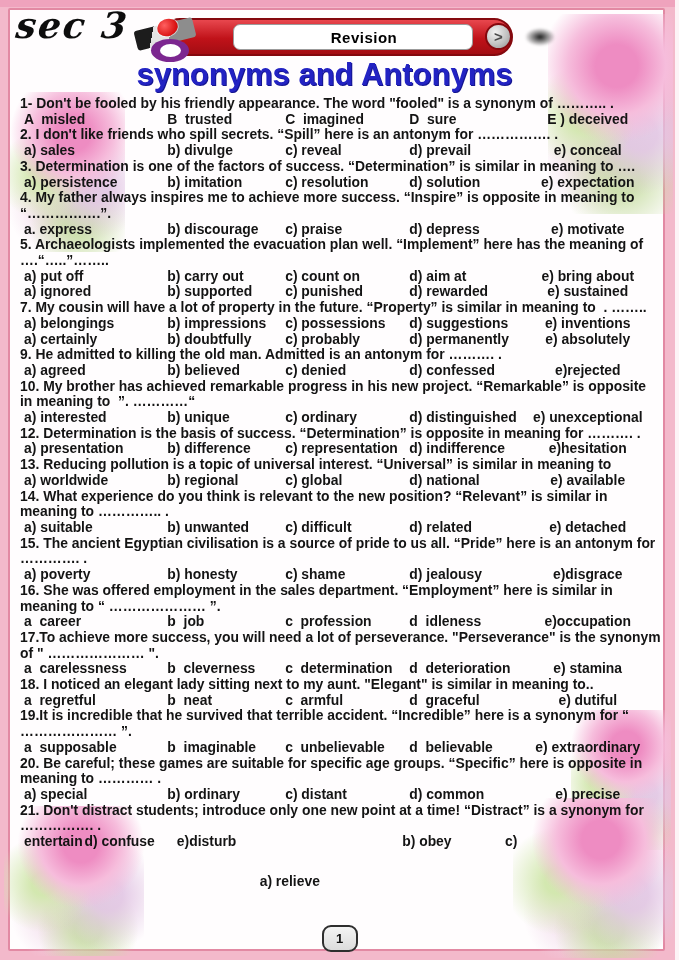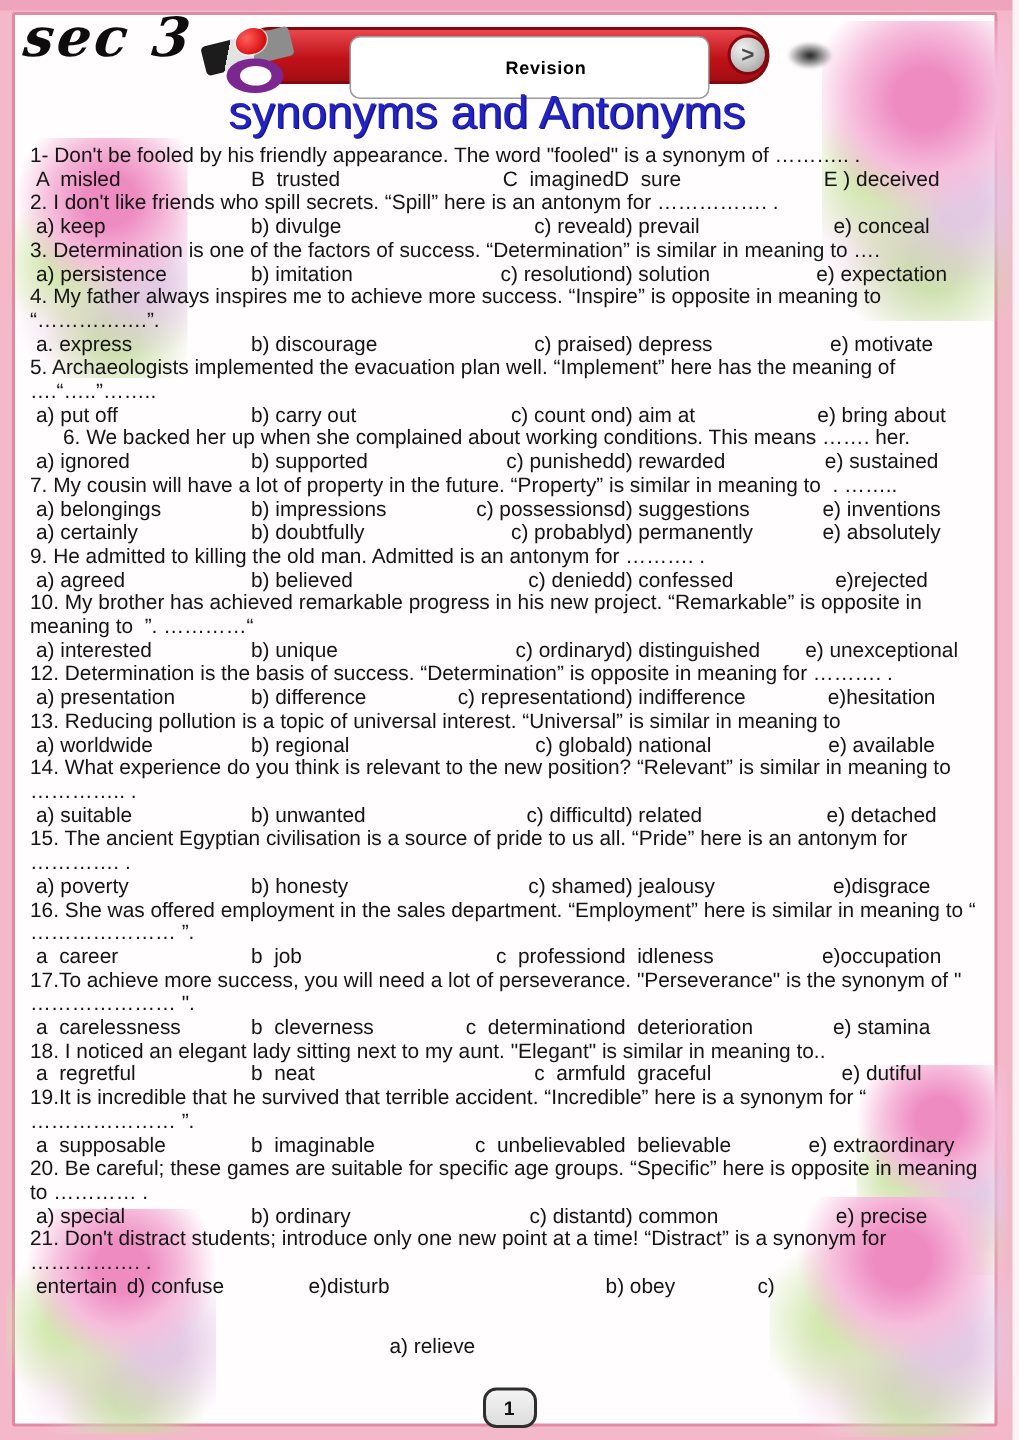--- a/index.html
+++ b/index.html
@@ -36,24 +36,24 @@
     font-family:"DejaVu Serif", serif;font-style:italic;font-weight:700;
     font-size:36px;color:#0d0d0d;letter-spacing:2px;transform:skewX(-6deg);
   }
   .banner{position:absolute;left:133px;top:14px;width:410px;height:46px;z-index:3;}
   .capsule{
     position:absolute;left:28px;top:4px;width:352px;height:38px;box-sizing:border-box;
     background:linear-gradient(180deg,#e8474e,#c01219 55%,#a30d13);
     border:2px solid #85080e;border-radius:19px;
   }
   .capsule-inner{
-    position:absolute;left:100px;top:10px;width:240px;height:42px;box-sizing:border-box;
+    position:absolute;left:100px;top:10px;width:240px;height:26px;box-sizing:border-box;
     background:#fff;border:1px solid #9b9b9b;border-radius:7px;
     display:flex;align-items:center;justify-content:center;
-    font-weight:bold;font-size:12px;color:#000;letter-spacing:.5px;padding-left:22px;
+    font-weight:bold;font-size:15px;color:#000;letter-spacing:.5px;padding-left:22px;
   }
   .arrow-circle{
     position:absolute;left:352px;top:9px;width:27px;height:27px;box-sizing:border-box;
     border-radius:50%;border:2px solid #85080e;
     background:radial-gradient(circle at 35% 32%, #f2f2f2, #c2c2c2 55%, #8f8f8f);
     display:flex;align-items:center;justify-content:center;
     font-weight:bold;font-size:15px;color:#4a4a4a;
   }
   .black-smudge{
     position:absolute;left:392px;top:14px;width:30px;height:18px;
@@ -73,37 +73,37 @@
   }
   .pen-purple{
     position:absolute;left:18px;top:23px;width:38px;height:23px;border-radius:50%;
     background:#7c2790;
   }
   .pen-purple-center{
     position:absolute;left:9px;top:5px;width:21px;height:13px;border-radius:50%;background:#fff;
   }
   .title{
     position:absolute;top:57px;left:30px;right:60px;z-index:3;text-align:center;
-    font-weight:normal;font-size:31px;color:#2323c3;letter-spacing:0px;
+    font-weight:bold;font-size:31px;color:#2323c3;letter-spacing:0px;
     text-shadow:1px 1px 0 #14148f;
   }
 
   
   .content{
     position:absolute;z-index:2;left:20px;top:96px;right:18px;
-    font-weight:normal;font-size:13.9px;color:#141414;line-height:15.7px;
+    font-weight:bold;font-size:13.9px;color:#141414;line-height:15.7px;
     letter-spacing:0px;
   }
   .q-block{margin:0;}
   .q-text{white-space:pre-wrap;}
   .opts{display:flex;padding-left:4px;}
   .opt{display:inline-block;white-space:pre;}
   .opts .opt:nth-child(1){width:22.5%;}
   .opts .opt:nth-child(2){width:18.5%;}
-  .opts .opt:nth-child(3){width:19.5%;text-align:right;}
+  .opts .opt:nth-child(3){width:19.5%;}
   .opts .opt:nth-child(4){width:16.5%;}
   .opts .opt:nth-child(5){flex:1;text-align:center;}
   .opts.six .opt:nth-child(1){width:9.5%;}
   .opts.six .opt:nth-child(2){width:14.5%;}
   .opts.six .opt:nth-child(3){width:13%;}
   .opts.six .opt:nth-child(4){width:14%;margin-top:40px;}
   .opts.six .opt:nth-child(5){width:38.5%;}
   .opts.six .opt:nth-child(6){flex:1;}
 
   .pagenum{
@@ -153,21 +153,21 @@
         <span class="opt">B  trusted</span>
         <span class="opt">C  imagined</span>
         <span class="opt">D  sure</span>
         <span class="opt">E ) deceived</span>
       </div>
   </div>
 
   <div class="q-block">
     <div class="q-text">2. I don't like friends who spill secrets. “Spill” here is an antonym for ……………. .</div>
     <div class="opts">
-        <span class="opt">a) keep</span>
+        <span class="opt">a) sales</span>
         <span class="opt">b) divulge</span>
         <span class="opt">c) reveal</span>
         <span class="opt">d) prevail</span>
         <span class="opt">e) conceal</span>
       </div>
   </div>
 
   <div class="q-block">
     <div class="q-text">3. Determination is one of the factors of success. “Determination” is similar in meaning to ….</div>
     <div class="opts">
@@ -195,21 +195,20 @@
     <div class="opts">
         <span class="opt">a) put off</span>
         <span class="opt">b) carry out</span>
         <span class="opt">c) count on</span>
         <span class="opt">d) aim at</span>
         <span class="opt">e) bring about</span>
       </div>
   </div>
 
   <div class="q-block">
-    <div class="q-text" style="padding-left: 22px;">6. We backed her up when she complained about working conditions. This means ……. her.</div>
     <div class="opts">
         <span class="opt">a) ignored</span>
         <span class="opt">b) supported</span>
         <span class="opt">c) punished</span>
         <span class="opt">d) rewarded</span>
         <span class="opt">e) sustained</span>
       </div>
   </div>
 
   <div class="q-block">

